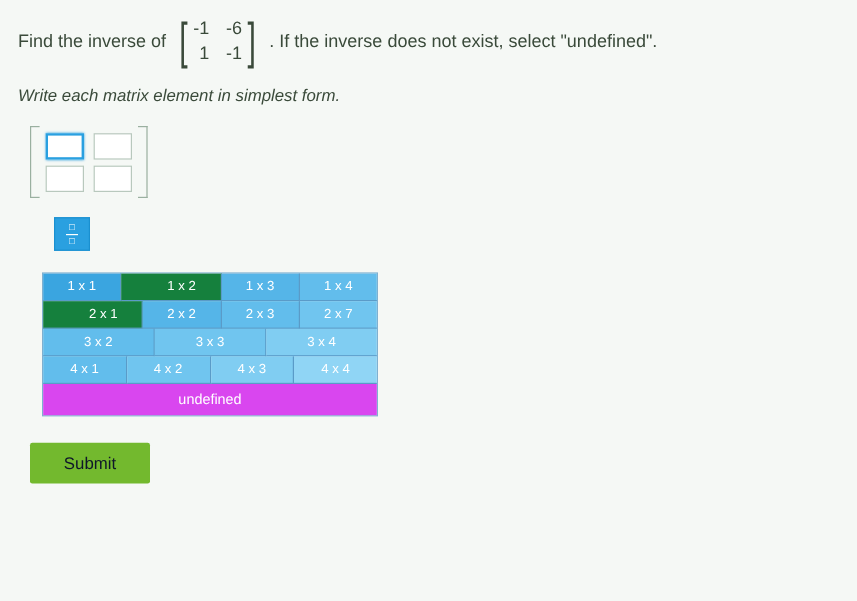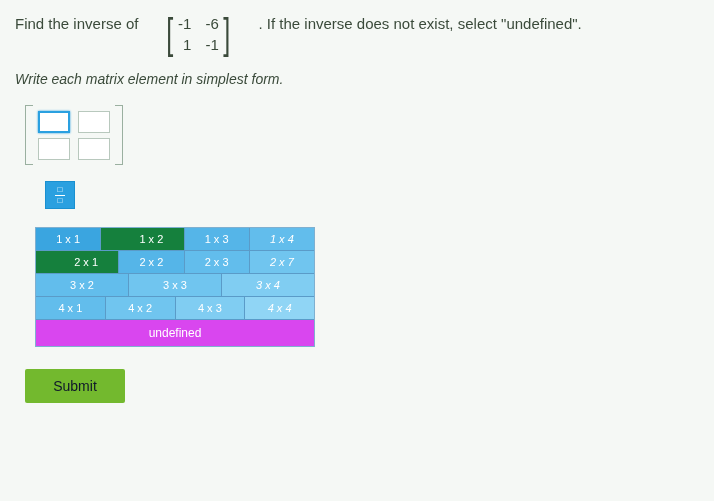--- a/index.html
+++ b/index.html
@@ -7,23 +7,23 @@
       font-family: Verdana, Arial, sans-serif;
       background: #f5f8f5;
       width: 714px;
       height: 501px;
       padding: 15px;
       color: #3a4a3a;
       overflow: hidden;
     }
     .question-line {
       display: flex;
-      align-items: flex-start;
+      align-items: center;
       flex-wrap: wrap;
-      gap: 22px;
+      gap: 5px;
       font-size: 15px;
       margin-bottom: 18px;
     }
     .matrix {
       display: inline-flex;
       align-items: center;
       margin: 0 4px;
     }
     .bracket-left, .bracket-right {
       font-size: 42px;
@@ -110,21 +110,21 @@
       flex: 1;
       padding: 5px 0;
       text-align: center;
       font-size: 11px;
       color: #fff;
       border-right: 1px solid #5a9bc8;
       border-bottom: 1px solid #5a9bc8;
       cursor: pointer;
       font-weight: 500;
     }
-    .dims-btn:last-child { border-right: none; font-style: italic; }
+    .dims-btn:last-child { border-right: none; }
     .shade-1 { background: #3aa5e0; }
     .shade-2 { background: #15803d; padding-left: 18px; }
     .shade-3 { background: #55b5e8; }
     .shade-4 { background: #62bdec; }
     .shade-5 { background: #70c5ef; }
     .shade-6 { background: #80cdf2; }
     .shade-7 { background: #90d5f5; }
     .undefined-btn {
       width: 100%;
       padding: 6px 0;

